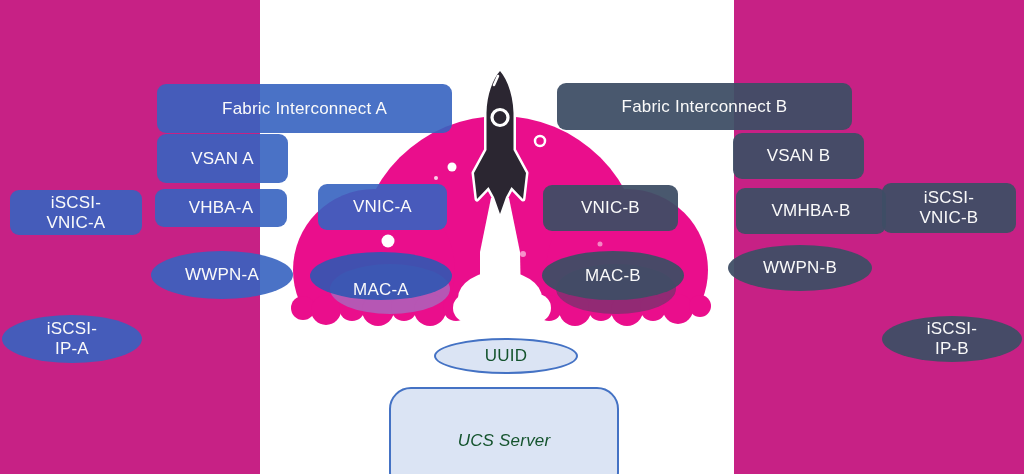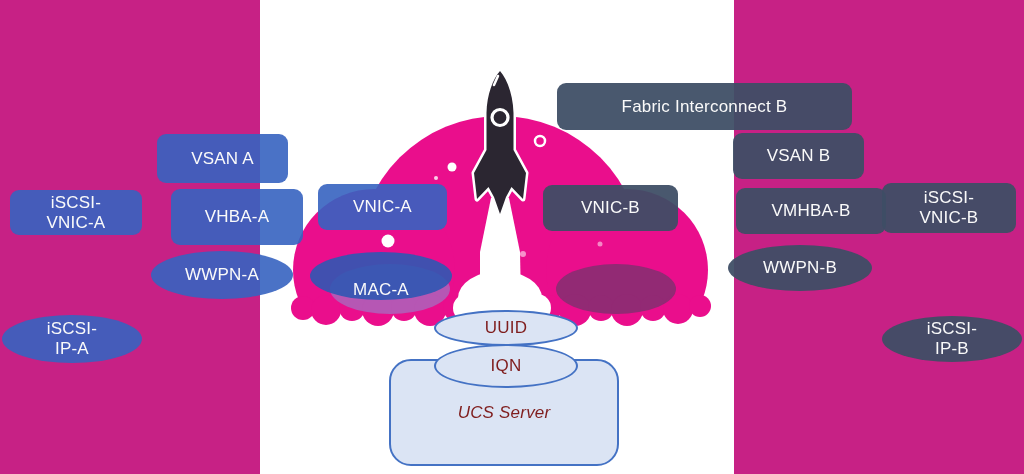--- a/index.html
+++ b/index.html
@@ -15,22 +15,23 @@
   }
   .rect{border-radius:9px;}
   .blue{background:rgba(54,99,192,0.90);}
   .blue-dark{background:rgba(47,88,178,0.90);}
   .slate{background:rgba(62,78,101,0.94);}
   .ellipse{border-radius:50%;}
   .underlay{z-index:2;position:absolute;border-radius:50%;}
   .under-blue{background:rgba(130,160,220,0.50);}
   .under-slate{background:rgba(58,70,92,0.50);}
   .light{
-    background:#dbe4f4;border:2px solid #4472c4;color:#7f1d1d;
+    background:#dbe4f4;border:2px solid #4472c4;color:#14532d;
     box-sizing:border-box;
+    margin-top:28px;
   }
   .ucs-box{border-radius:22px;z-index:2;font-style:italic;}
   .uuid-el{z-index:3;}
   .iqn-el{z-index:4;}
   .lbl{display:block;}
 </style>
 </head>
 <body>
 
 <div class="stage">
@@ -91,24 +92,27 @@
                C507,79 513,94 513.5,113
                L513.5,150 L526,173 L523,199 L511.5,187
                L506,197 L500,214 L494,197 L488.5,187
                L477,199 L474,173 L486.5,150 L486.5,113
                C487,94 493,79 500,71 Z" fill="#2b2631" stroke="#ffffff" stroke-width="5" stroke-linejoin="round" paint-order="stroke"></path>
       <circle cx="500" cy="117.5" r="8" fill="none" stroke="#ffffff" stroke-width="3.2"></circle>
       <line x1="494" y1="85" x2="498" y2="76" stroke="#ffffff" stroke-width="2.5" stroke-linecap="round"></line>
     </g>
   </svg>
 
+  <div class="node rect blue" style="left:157px;top:84px;width:295px;height:49px;">
+    <span class="lbl">Fabric Interconnect A</span>
+  </div>
   <div class="node rect blue" style="left:157px;top:134px;width:131px;height:49px;">
     <span class="lbl">VSAN A</span>
   </div>
-  <div class="node rect blue" style="left:155px;top:189px;width:132px;height:56px;margin-left:16px;">
+  <div class="node rect blue" style="left:155px;top:189px;width:132px;height:38px;">
     <span class="lbl">VHBA-A</span>
   </div>
   <div class="node rect blue" style="left:10px;top:190px;width:132px;height:45px;">
     <span>
       <span class="lbl">iSCSI-</span>
       <span class="lbl">VNIC-A</span>
     </span>
   </div>
   <div class="node rect blue" style="left:318px;top:184px;width:129px;height:46px;">
     <span class="lbl">VNIC-A</span>
@@ -139,33 +143,33 @@
   <div class="node rect slate" style="left:882px;top:183px;width:134px;height:50px;">
     <span>
       <span class="lbl">iSCSI-</span>
       <span class="lbl">VNIC-B</span>
     </span>
   </div>
   <div class="node rect slate" style="left:543px;top:185px;width:135px;height:46px;">
     <span class="lbl">VNIC-B</span>
   </div>
   <div class="underlay under-slate" style="left:556px;top:264px;width:120px;height:50px;"></div>
+  <div class="node ellipse slate" style="left:542px;top:251px;width:142px;height:49px;">
+    <span class="lbl">MAC-B</span>
+  </div>
   <div class="node ellipse slate" style="left:728px;top:245px;width:144px;height:46px;">
     <span class="lbl">WWPN-B</span>
   </div>
   <div class="node ellipse slate" style="left:882px;top:316px;width:140px;height:46px;">
     <span>
       <span class="lbl">iSCSI-</span>
       <span class="lbl">IP-B</span>
     </span>
   </div>
 
   <div class="node light ucs-box" style="left:389px;top:359px;width:230px;height:107px;">
     <span class="lbl">UCS Server</span>
   </div>
   <div class="node ellipse light uuid-el" style="left:434px;top:310px;width:144px;height:36px;">
     <span class="lbl">UUID</span>
   </div>
-  <div class="node ellipse light iqn-el" style="left:434px;top:344px;width:144px;height:44px;">
-    <span class="lbl">IQN</span>
-  </div>
 
 </div>
 
 </body></html>

